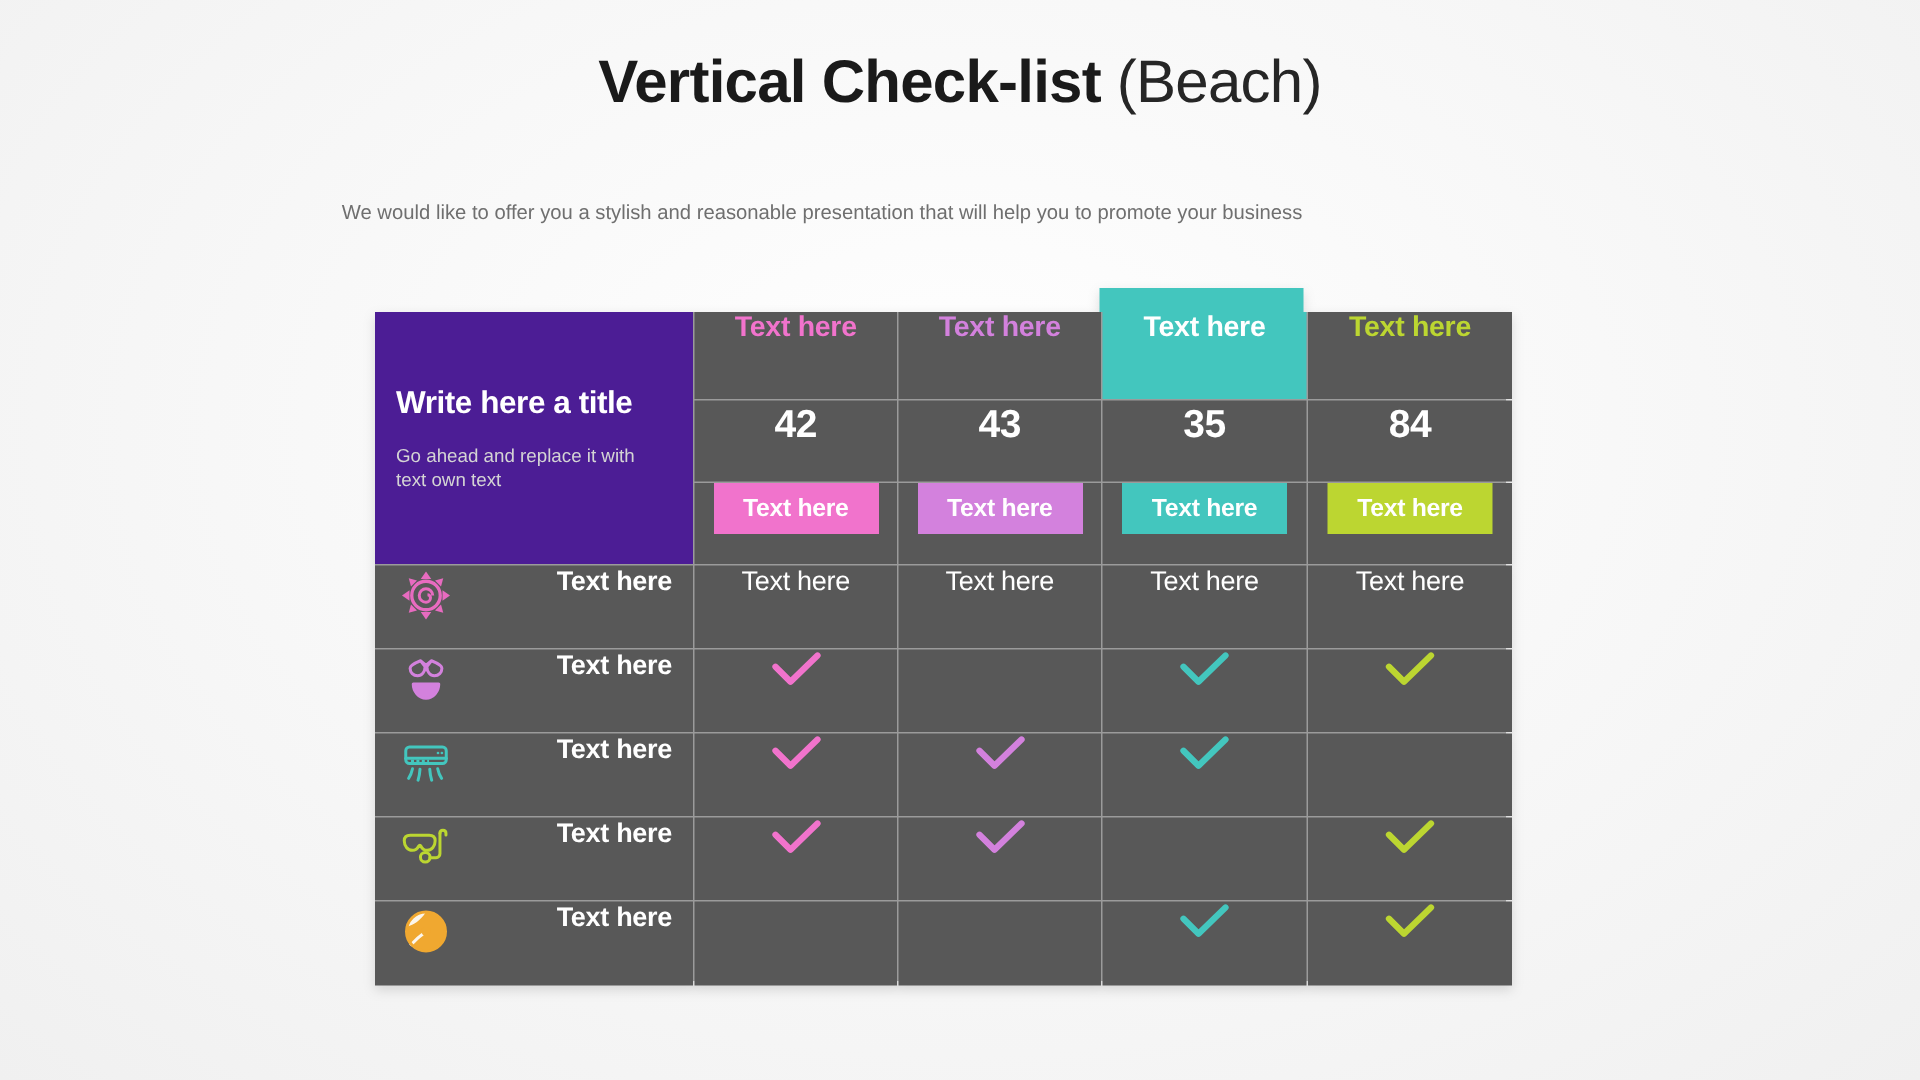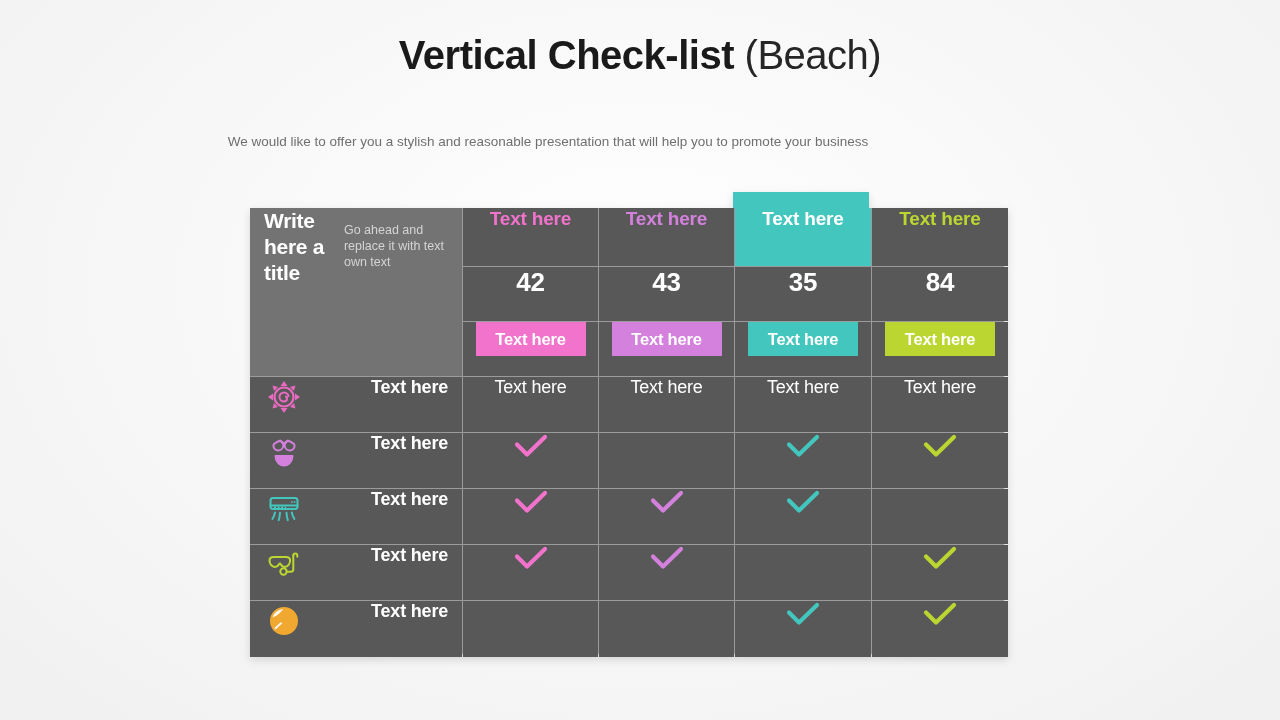--- a/index.html
+++ b/index.html
@@ -80,22 +80,23 @@
     align-items: flex-start;
     justify-content: center;
     position: relative;
     overflow: hidden;
   }
 
   
   .titleblock {
     grid-column: 1 / 2;
     grid-row: 1 / 4;
-    background: #737373;
+    background: #4c1d95;
     display: flex;
+    flex-direction: column;
     justify-content: center;
     align-items: flex-start;
     padding: 0 0 0 14px;
   }
   .titleblock .big {
     color: #ffffff;
     font-size: 21px;
     font-weight: bold;
     line-height: 26px;
     letter-spacing: -0.3px;

